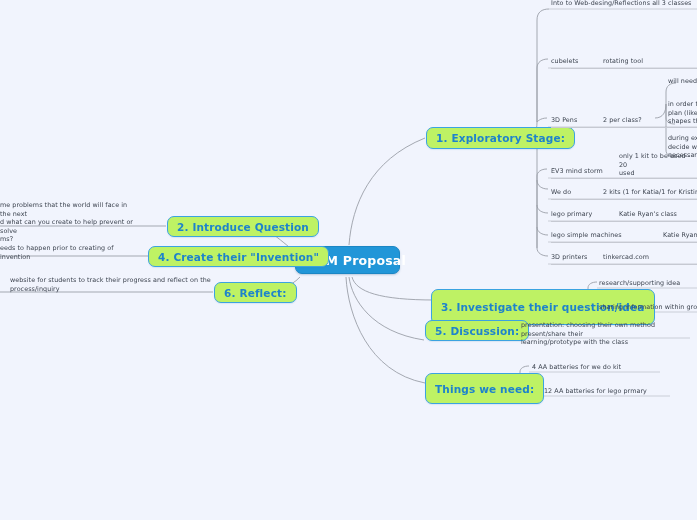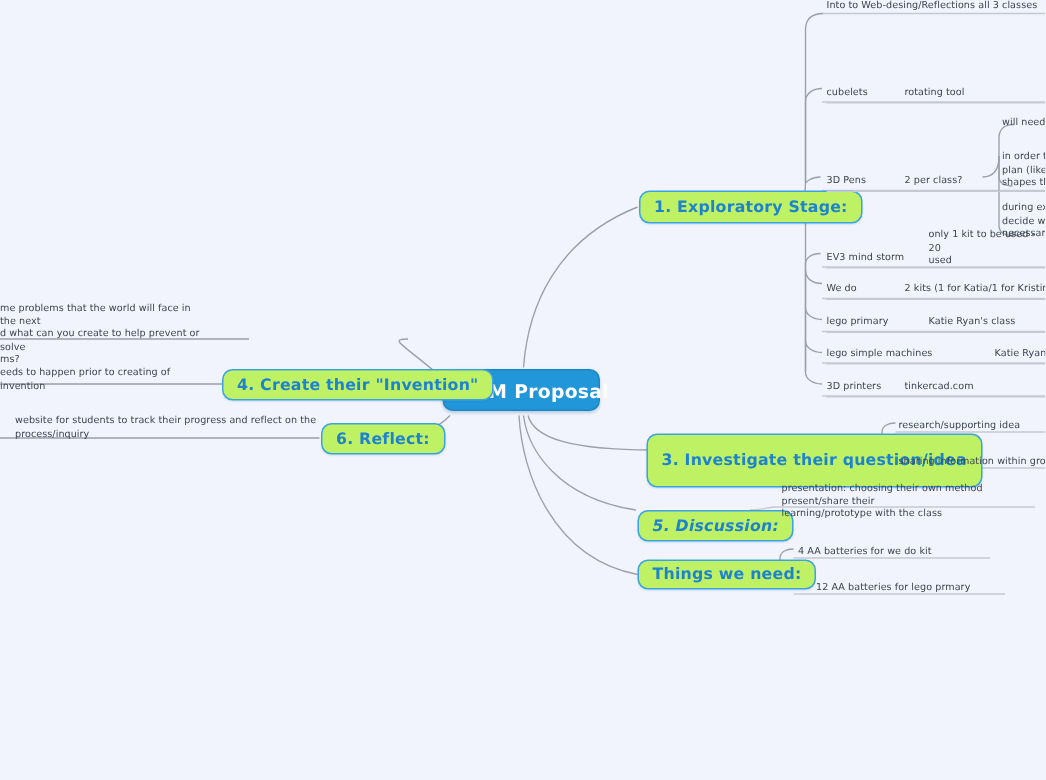--- a/index.html
+++ b/index.html
@@ -149,38 +149,41 @@
   </svg>
 
   <div class="node root" style="left:295px; top:246px; width:105px; height:28px;">
     <span>STEAM Proposal</span>
   </div>
 
   <div class="node lvl1" style="left:426px; top:127px; height:22px;">
     <span>1. Exploratory Stage:</span>
   </div>
 
+  <div class="node lvl1" style="left:167px; top:216px; height:21px;">
+    <span>2. Introduce Question</span>
+  </div>
 
   <div class="node lvl1" style="left:148px; top:246px; height:21px;">
     <span>4. Create their "Invention"</span>
   </div>
 
   <div class="node lvl1" style="left:214px; top:282px; height:21px;">
     <span>6. Reflect:</span>
   </div>
 
   <div class="node lvl1" style="left:431px; top:289px; height:36px;">
     <span>3. Investigate their question/idea</span>
   </div>
 
-  <div class="node lvl1" style="left:425px; top:340px; height:21px;font-style:italic;">
+  <div class="node lvl1" style="left:425px; top:320px; height:21px;">
     <span>5. Discussion:</span>
   </div>
 
-  <div class="node lvl1" style="left:425px; top:373px; height:20px;">
+  <div class="node lvl1" style="left:425px; top:373px; height:31px;">
     <span>Things we need:</span>
   </div>
 
   <div class="leaf-wrap" style="left:0px; top:201px; width:135px;">
     <div class="leaf nb" style="white-space:pre-line;">me problems that the world will face in the next
 d what can you create to help prevent or solve
 ms?</div>
   </div>
 
   <div class="leaf-wrap" style="left:0px; top:244px; width:135px;">

